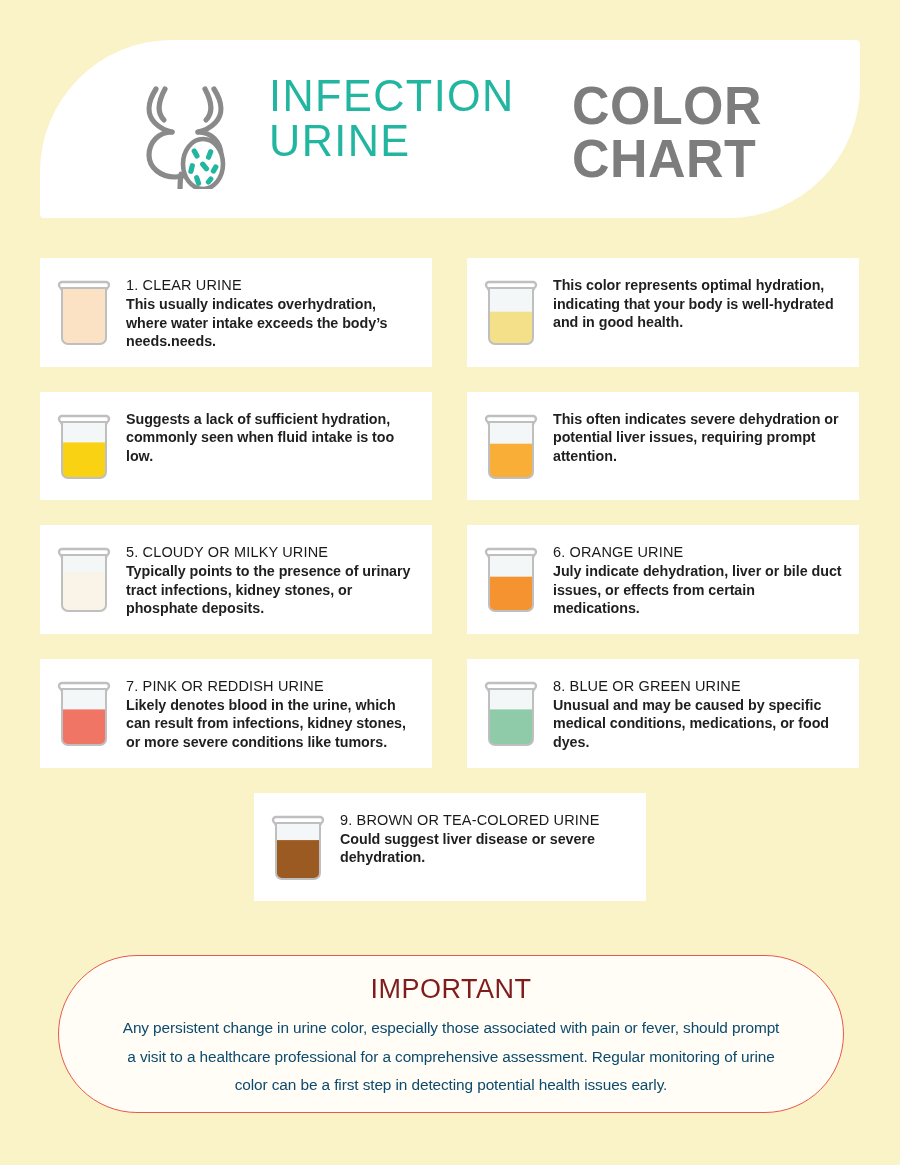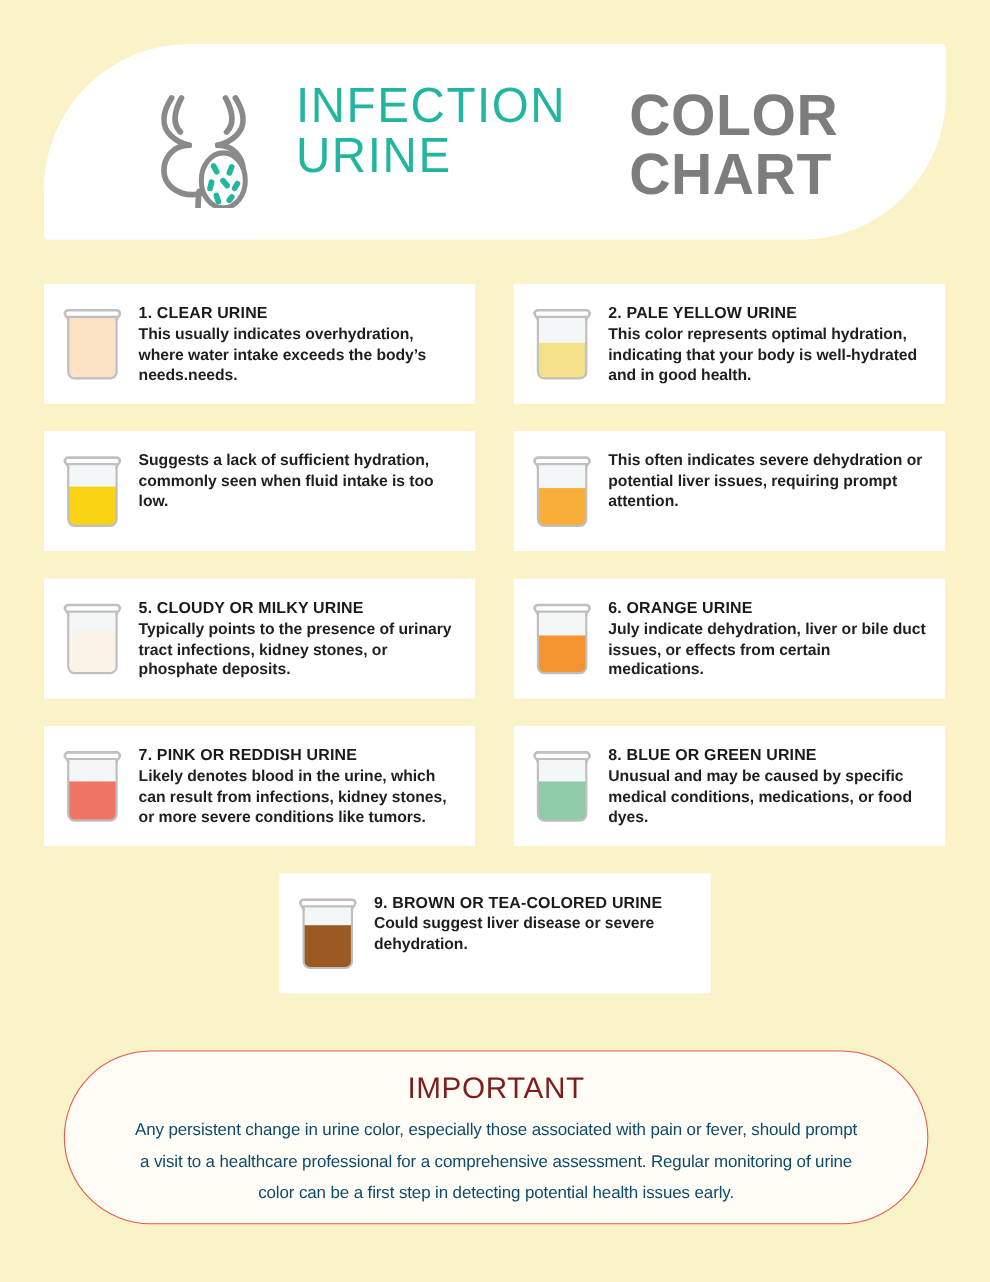--- a/index.html
+++ b/index.html
@@ -94,21 +94,21 @@
   }
 
   .row.center-row { justify-content: center; margin-top: 22px; }
 
   .beaker { flex: 0 0 56px; margin-top: 6px; }
 
   .card-text { padding-top: 2px; }
 
   .card-title {
     font-size: 14.5px;
-    font-weight: bold;
+    font-weight: normal;
     color: #1A1A1A;
     letter-spacing: 0.15px;
     line-height: 1.25;
     margin-bottom: 1px;
   }
 
   .card-desc {
     font-size: 14.3px;
     color: #1F1F1F;
     line-height: 1.3;
@@ -221,21 +221,20 @@
             </defs>
           <path d="M6 8 H50 V58 a6 6 0 0 1 -6 6 H12 a6 6 0 0 1 -6 -6 Z" fill="#F4F7F7"></path>
           <rect x="0" y="31.7" width="56" height="34.3" clip-path="url(#bk2)" fill="#F5E08A"></rect>
           <path d="M6 8 H50 V58 a6 6 0 0 1 -6 6 H12 a6 6 0 0 1 -6 -6 Z" fill="none" stroke="#BFBFBF" stroke-width="2"></path>
           <path d="M3 5 a3 3 0 0 1 3 -3 H50 a3 3 0 0 1 3 3" fill="none" stroke="#BFBFBF" stroke-width="2.4" stroke-linecap="round"></path>
           <path d="M3 5 C3 8 6 8 6 11" fill="none" stroke="#BFBFBF" stroke-width="2.2" stroke-linecap="round"></path>
           <path d="M53 5 C53 8 50 8 50 11" fill="none" stroke="#BFBFBF" stroke-width="2.2" stroke-linecap="round"></path>
         </svg>
       </div>
       <div class="card-text">
-        <div class="card-title">2. PALE YELLOW URINE</div>
         <div class="card-desc">This color represents optimal hydration, indicating that your body is well-hydrated and in good health.</div>
       </div>
     </div>
   </div>
 
   <div class="row">
     <div class="card">
       <div class="beaker">
         <svg viewBox="0 0 56 66" width="56" height="66">
           <defs>

